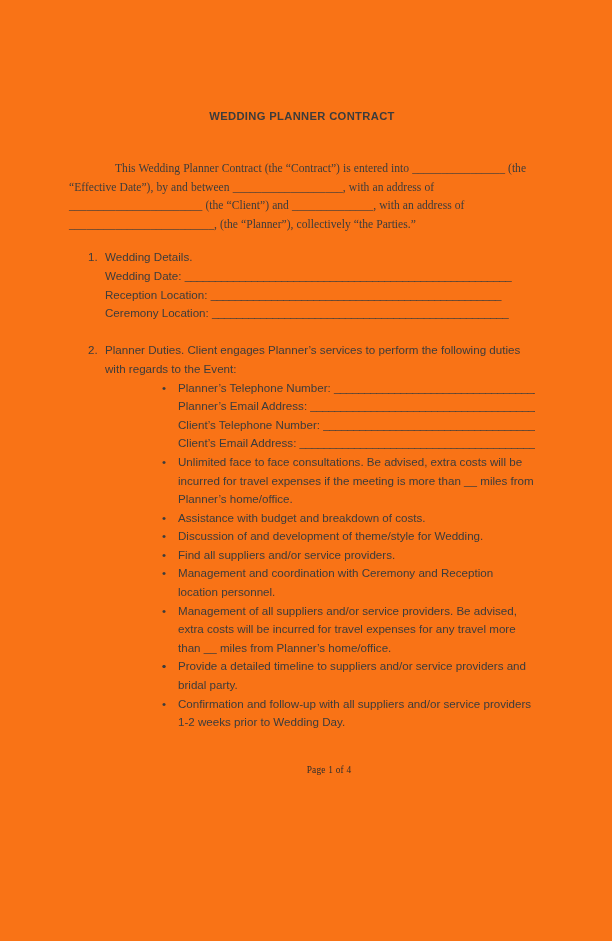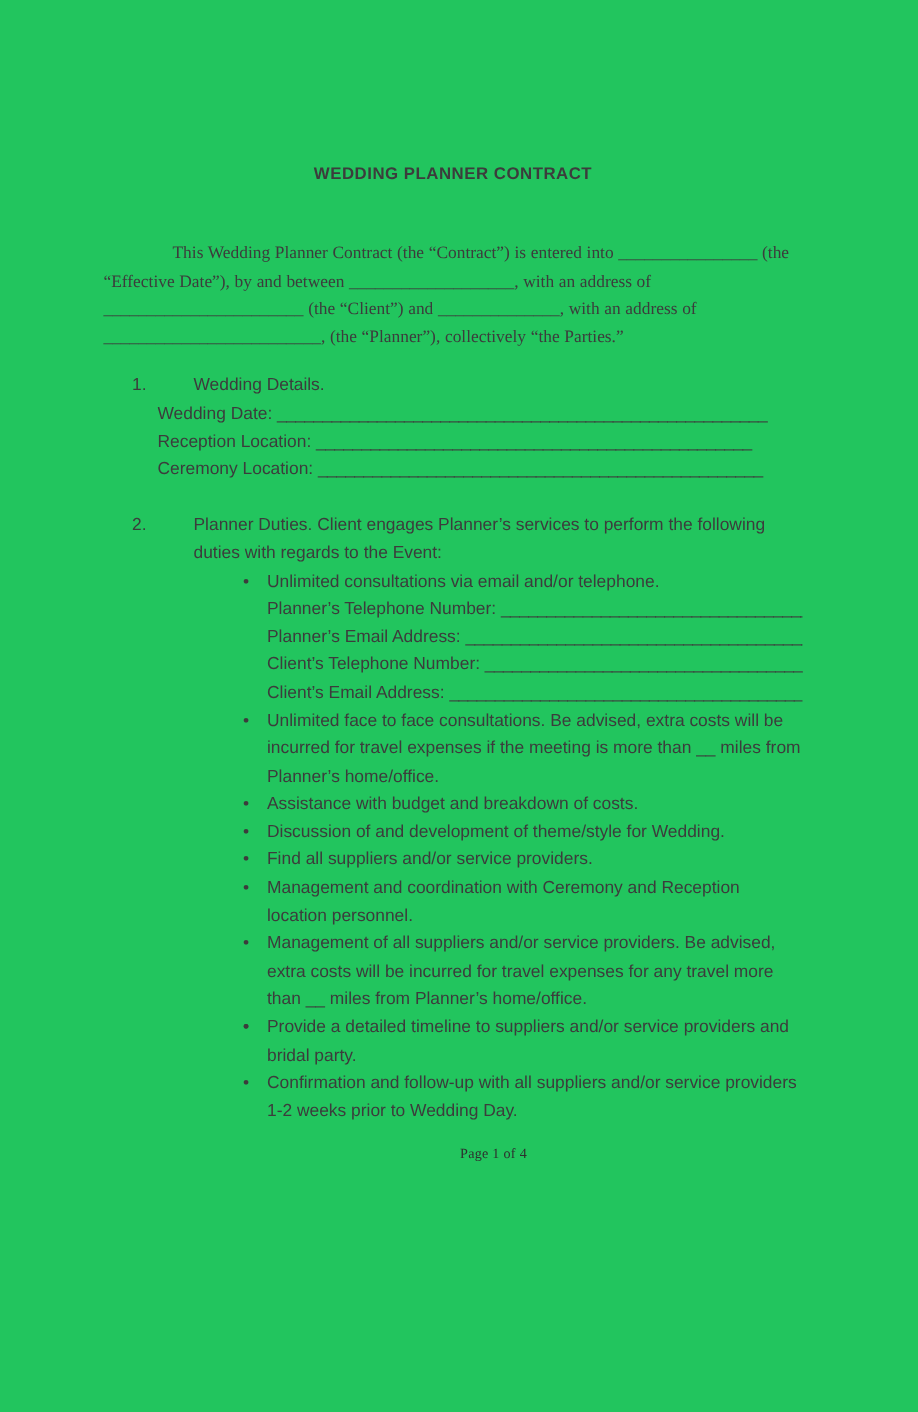--- a/index.html
+++ b/index.html
@@ -12,21 +12,21 @@
     height: 941px;
     overflow: hidden;
     font-family: "Liberation Sans", "DejaVu Sans", sans-serif;
     color: #3c3c3c;
     -webkit-font-smoothing: antialiased;
   }
   .page {
     position: relative;
     width: 612px;
     height: 941px;
-    background: #22c55e;
+    background: #f97316;
     box-sizing: border-box;
     padding-left: 22px;
   }
   .doc-body {
     position: absolute;
     left: 69px;
     top: 108px;
     width: 466px;
   }
   .doc-title {
@@ -66,21 +66,21 @@
   .num-marker {
     position: absolute;
     left: 19px;
     top: 0;
     width: 16px;
     text-align: left;
     font-size: 11.6px;
     line-height: 18.6px;
     color: #3c3c3c;
   }
-  .num-head { display: block; margin-left: 24px; }
+  .num-head { display: block; }
   .fill-line {
     display: block;
     white-space: nowrap;
     overflow: hidden;
     font-size: 11.6px;
     line-height: 18.6px;
   }
   .rule {
     letter-spacing: -0.4px;
   }
@@ -158,21 +158,20 @@
       <li class="num-item" style="height:18.6px;"></li>
 
       <li class="num-item">
         <span class="num-marker">2.</span>
         <span class="num-head">Planner Duties. Client engages Planner’s services to perform the following duties with regards to the Event:</span>
 
         <ul class="bullet-list">
 
           <li class="bullet-item">
             <span class="bullet-dot">•</span>
-            <span>Unlimited consultations via email and/or telephone.</span>
             <span class="sub-lines">
               <span class="sub-line"><span>Planner’s Telephone Number:</span> <span class="rule">_______________________________________</span></span>
               <span class="sub-line"><span>Planner’s Email Address:</span> <span class="rule">____________________________________________</span></span>
               <span class="sub-line"><span>Client’s Telephone Number:</span> <span class="rule">_________________________________________</span></span>
               <span class="sub-line"><span>Client’s Email Address:</span> <span class="rule">______________________________________________</span></span>
             </span>
           </li>
 
           <li class="bullet-item">
             <span class="bullet-dot">•</span>

